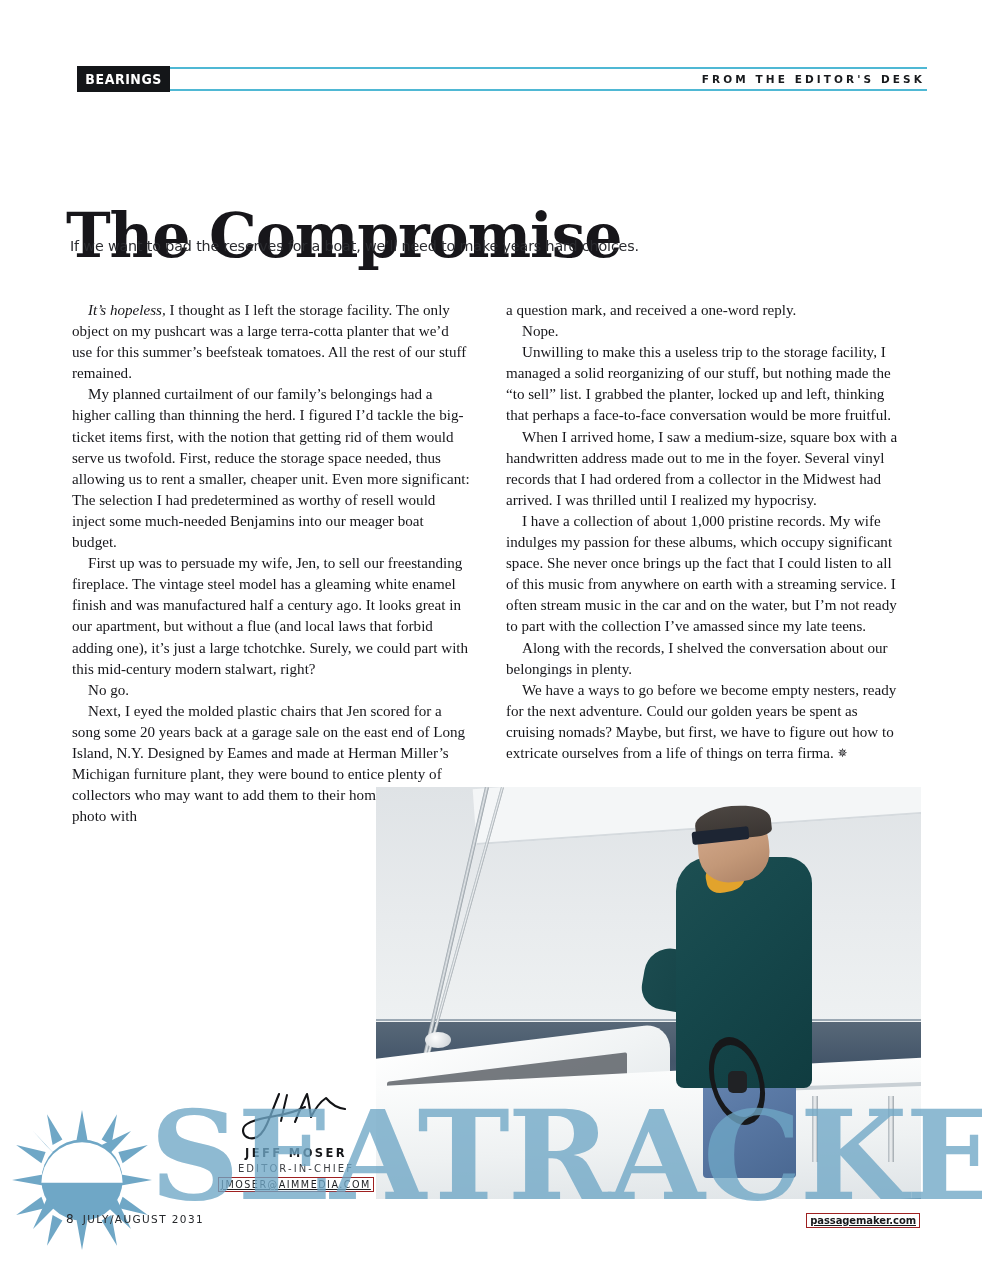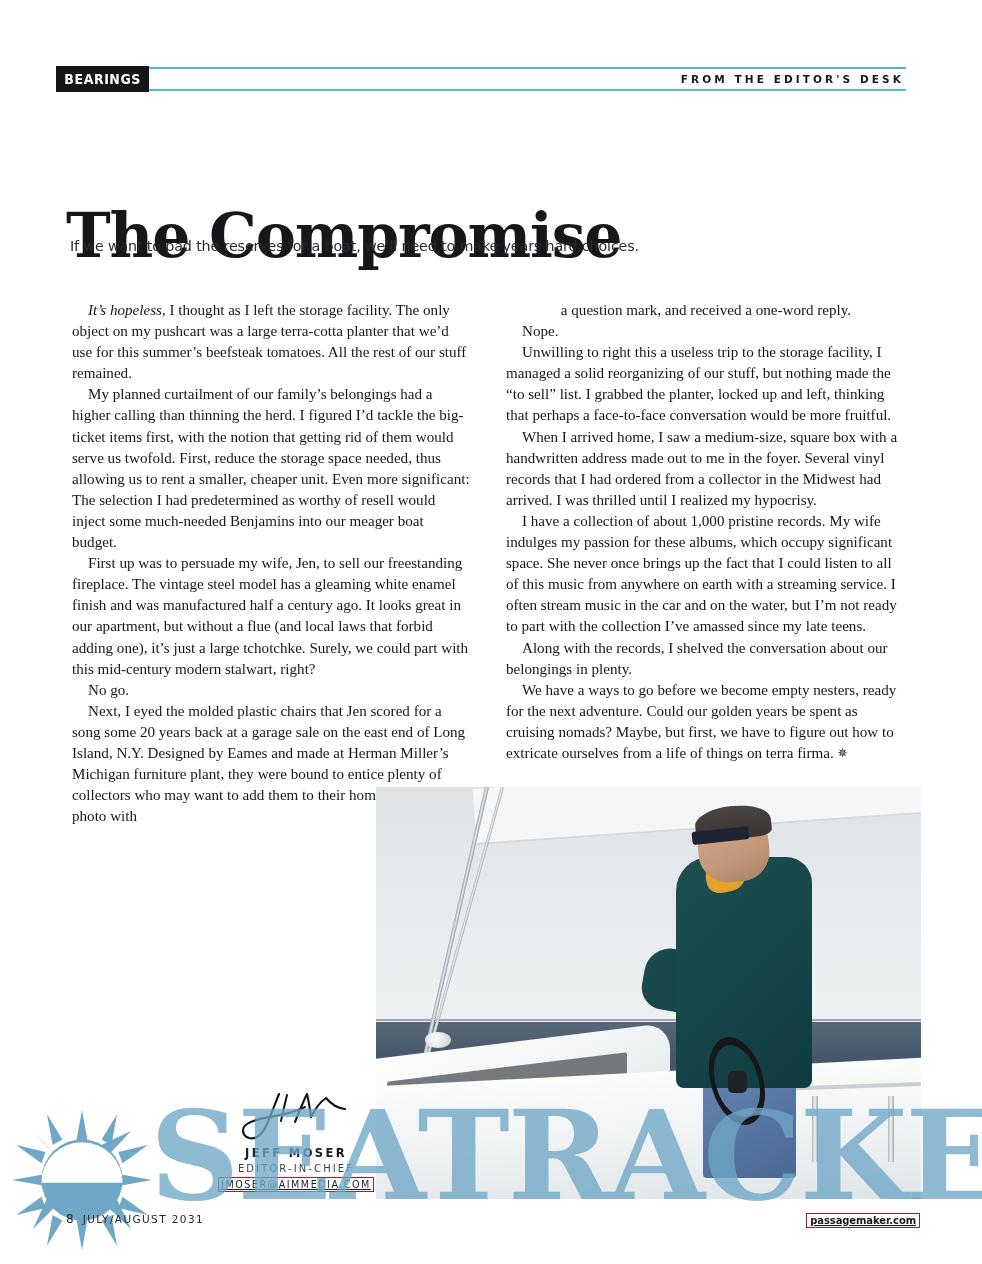--- a/index.html
+++ b/index.html
@@ -15,21 +15,21 @@
     position: relative;
     width: 982px;
     height: 1264px;
     background: #ffffff;
     overflow: hidden;
   }
 
   
   .masthead {
     position: absolute;
-    left: 56px;
+    left: 77px;
     top: 66px;
     width: 850px;
     height: 26px;
   }
   .masthead-rule {
     position: absolute;
     left: 0;
     top: 1px;
     width: 850px;
     height: 24px;
@@ -107,21 +107,21 @@
     line-height: 21.1px;
     color: #16161a;
     text-align: left;
   }
   .col-left  { left: 72px; }
   .col-right { left: 506px; }
   .col p {
     margin: 0;
     text-indent: 16px;
   }
-  .col p.noindent { text-indent: 0; text-align: center; }
+  .col p.noindent { text-indent: 0; }
   .col p em { font-style: italic; margin-top: 36px; }
   .endmark {
     font-family: "DejaVu Sans", sans-serif;
     font-size: 12px;
     vertical-align: 1px;
     letter-spacing: 0;
   }
 
   
   .photo {
@@ -360,21 +360,21 @@
     <p><em>It’s hopeless,</em><span> I thought as I left the storage facility. The only object on my pushcart was a large terra-cotta planter that we’d use for this summer’s beefsteak tomatoes. All the rest of our stuff remained.</span></p>
     <p>My planned curtailment of our family’s belongings had a higher calling than thinning the herd. I figured I’d tackle the big-ticket items first, with the notion that getting rid of them would serve us twofold. First, reduce the storage space needed, thus allowing us to rent a smaller, cheaper unit. Even more significant: The selection I had predetermined as worthy of resell would inject some much-needed Benjamins into our meager boat budget.</p>
     <p>First up was to persuade my wife, Jen, to sell our freestanding fireplace. The vintage steel model has a gleaming white enamel finish and was manufactured half a century ago. It looks great in our apartment, but without a flue (and local laws that forbid adding one), it’s just a large tchotchke. Surely, we could part with this mid-century modern stalwart, right?</p>
     <p>No go.</p>
     <p>Next, I eyed the molded plastic chairs that Jen scored for a song some 20 years back at a garage sale on the east end of Long Island, N.Y. Designed by Eames and made at Herman Miller’s Michigan furniture plant, they were bound to entice plenty of collectors who may want to add them to their homes. I sent Jen a photo with</p>
   </div>
 
   <div class="col col-right">
     <p class="noindent">a question mark, and received a one-word reply.</p>
     <p>Nope.</p>
-    <p>Unwilling to right this a useless trip to the storage facility, I managed a solid reorganizing of our stuff, but nothing made the “to sell” list. I grabbed the planter, locked up and left, thinking that perhaps a face-to-face conversation would be more fruitful.</p>
+    <p>Unwilling to make this a useless trip to the storage facility, I managed a solid reorganizing of our stuff, but nothing made the “to sell” list. I grabbed the planter, locked up and left, thinking that perhaps a face-to-face conversation would be more fruitful.</p>
     <p>When I arrived home, I saw a medium-size, square box with a handwritten address made out to me in the foyer.  Several vinyl records that I had ordered from a collector in the Midwest had arrived. I was thrilled until I realized my hypocrisy.</p>
     <p>I have a collection of about 1,000 pristine records. My wife indulges my passion for these albums, which occupy significant space. She never once brings up the fact that I could listen to all of this music from anywhere on earth with a streaming service. I often stream music in the car and on the water, but I’m not ready to part with the collection I’ve amassed since my late teens.</p>
     <p>Along with the records, I shelved the conversation about our belongings in plenty.</p>
     <p><span>We have a ways to go before we become empty nesters, ready for the next adventure. Could our golden years be spent as cruising nomads? Maybe, but first, we have to figure out how to extricate ourselves from a life of things on terra firma.</span> <span class="endmark">✵</span></p>
   </div>
 
   <div class="photo">
     <div class="ph-sky"></div>
     <div class="ph-sea"></div>
     <div class="ph-horizon"></div>

